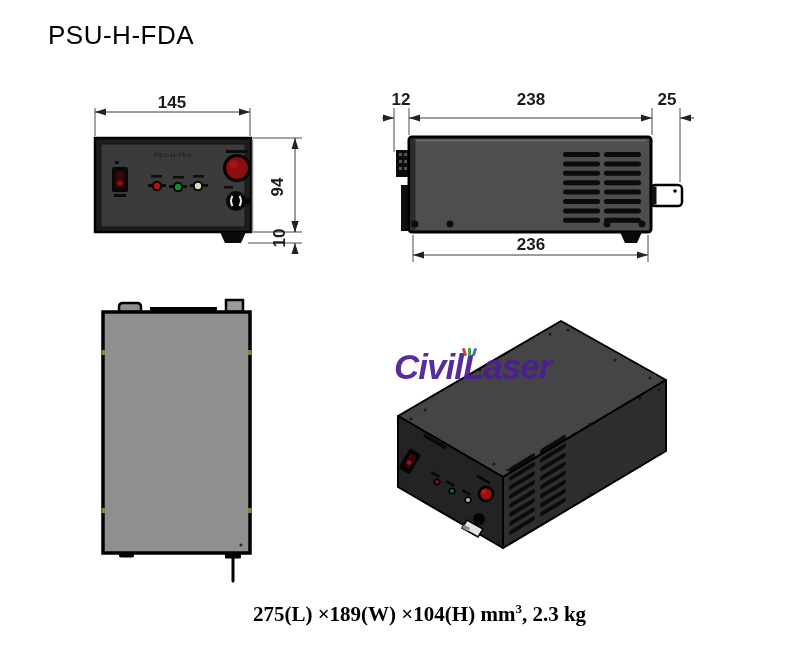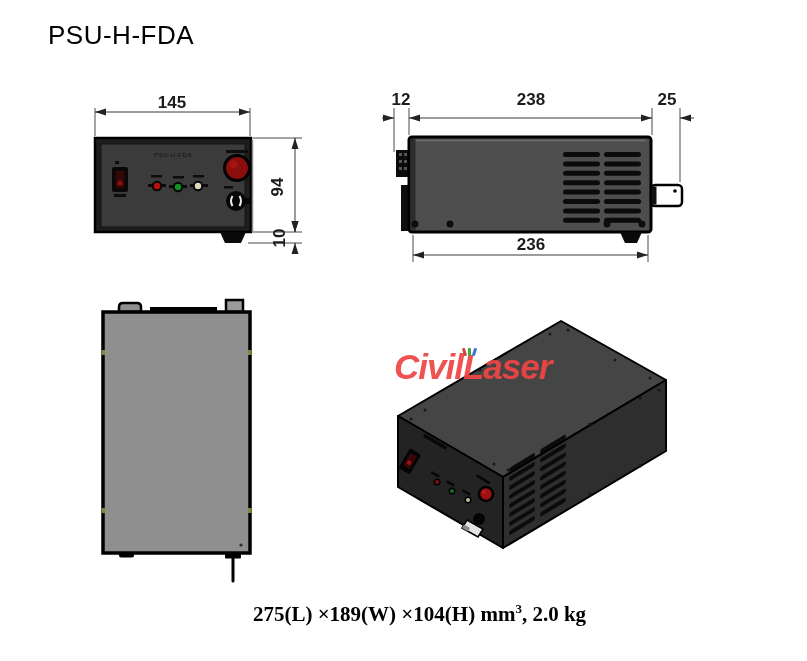--- a/index.html
+++ b/index.html
@@ -285,24 +285,24 @@
       </g>
 
     <g fill="#141414">
       <circle cx="212" cy="126" r="1.6"></circle>
         <circle cx="262" cy="100" r="1.6"></circle>
       <circle cx="212" cy="196" r="1.6"></circle>
         <circle cx="262" cy="168" r="1.6"></circle>
     </g>
   </svg>
 
-  <div id="watermark" style="color: #ef4444;">
+  <div id="watermark" style="color: #4c1d95;">
     <span>CivilLaser</span>
     <span class="tick r"></span>
     <span class="tick g"></span>
     <span class="tick b"></span>
   </div>
 
   <div id="caption">
-    <span>275(L) ×189(W) ×104(H) mm</span><sup>3</sup><span>, 2.0 kg</span>
+    <span>275(L) ×189(W) ×104(H) mm</span><sup>3</sup><span>, 2.3 kg</span>
   </div>
 
 </div>
 
 </body></html>

